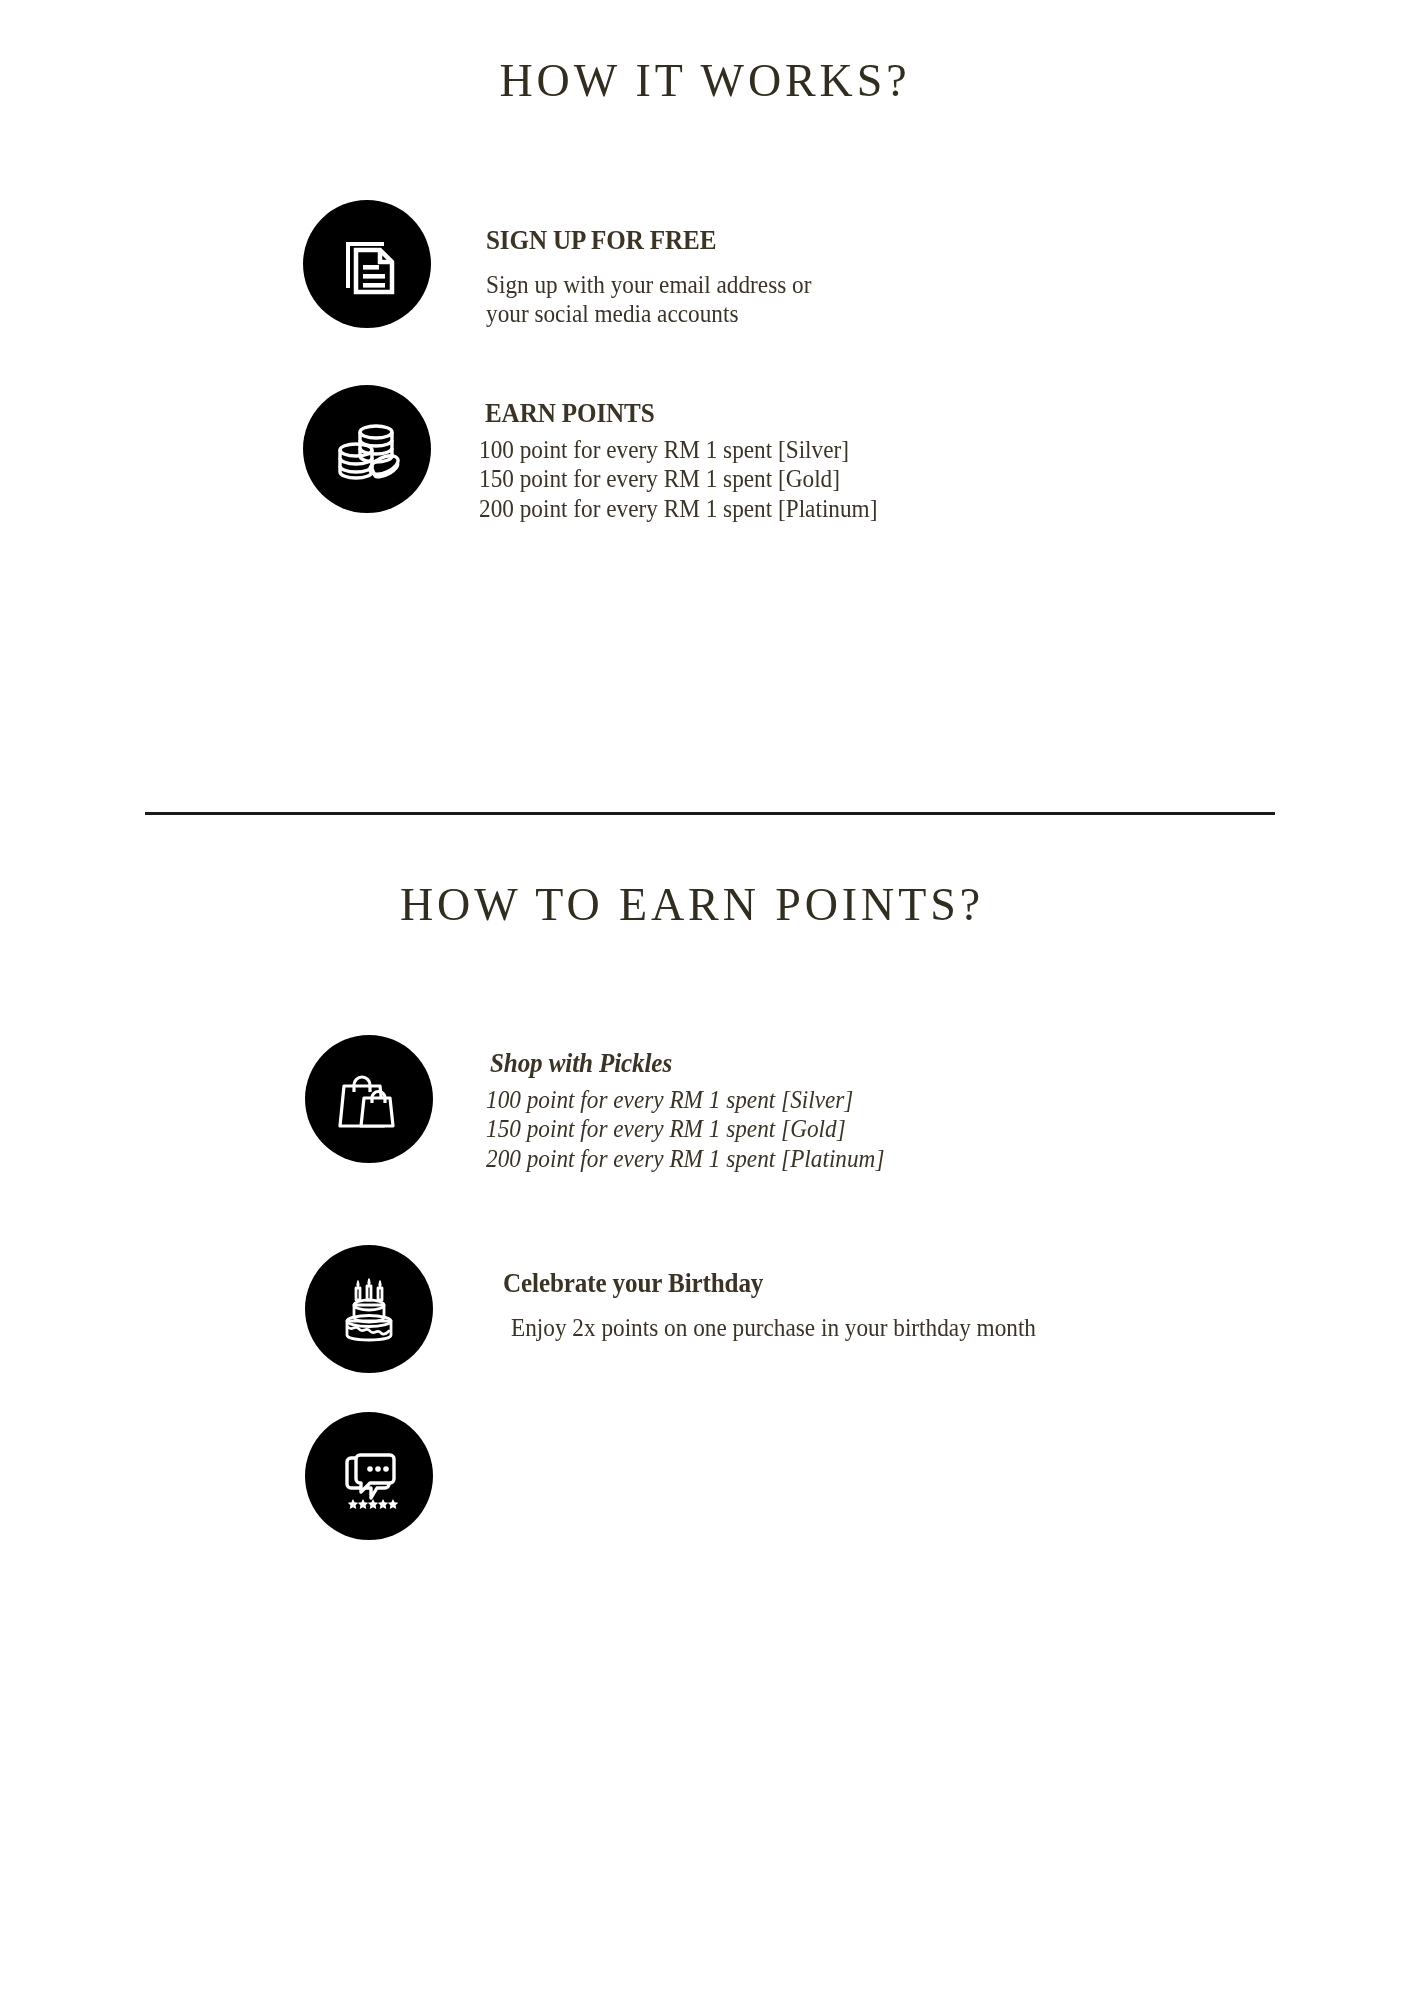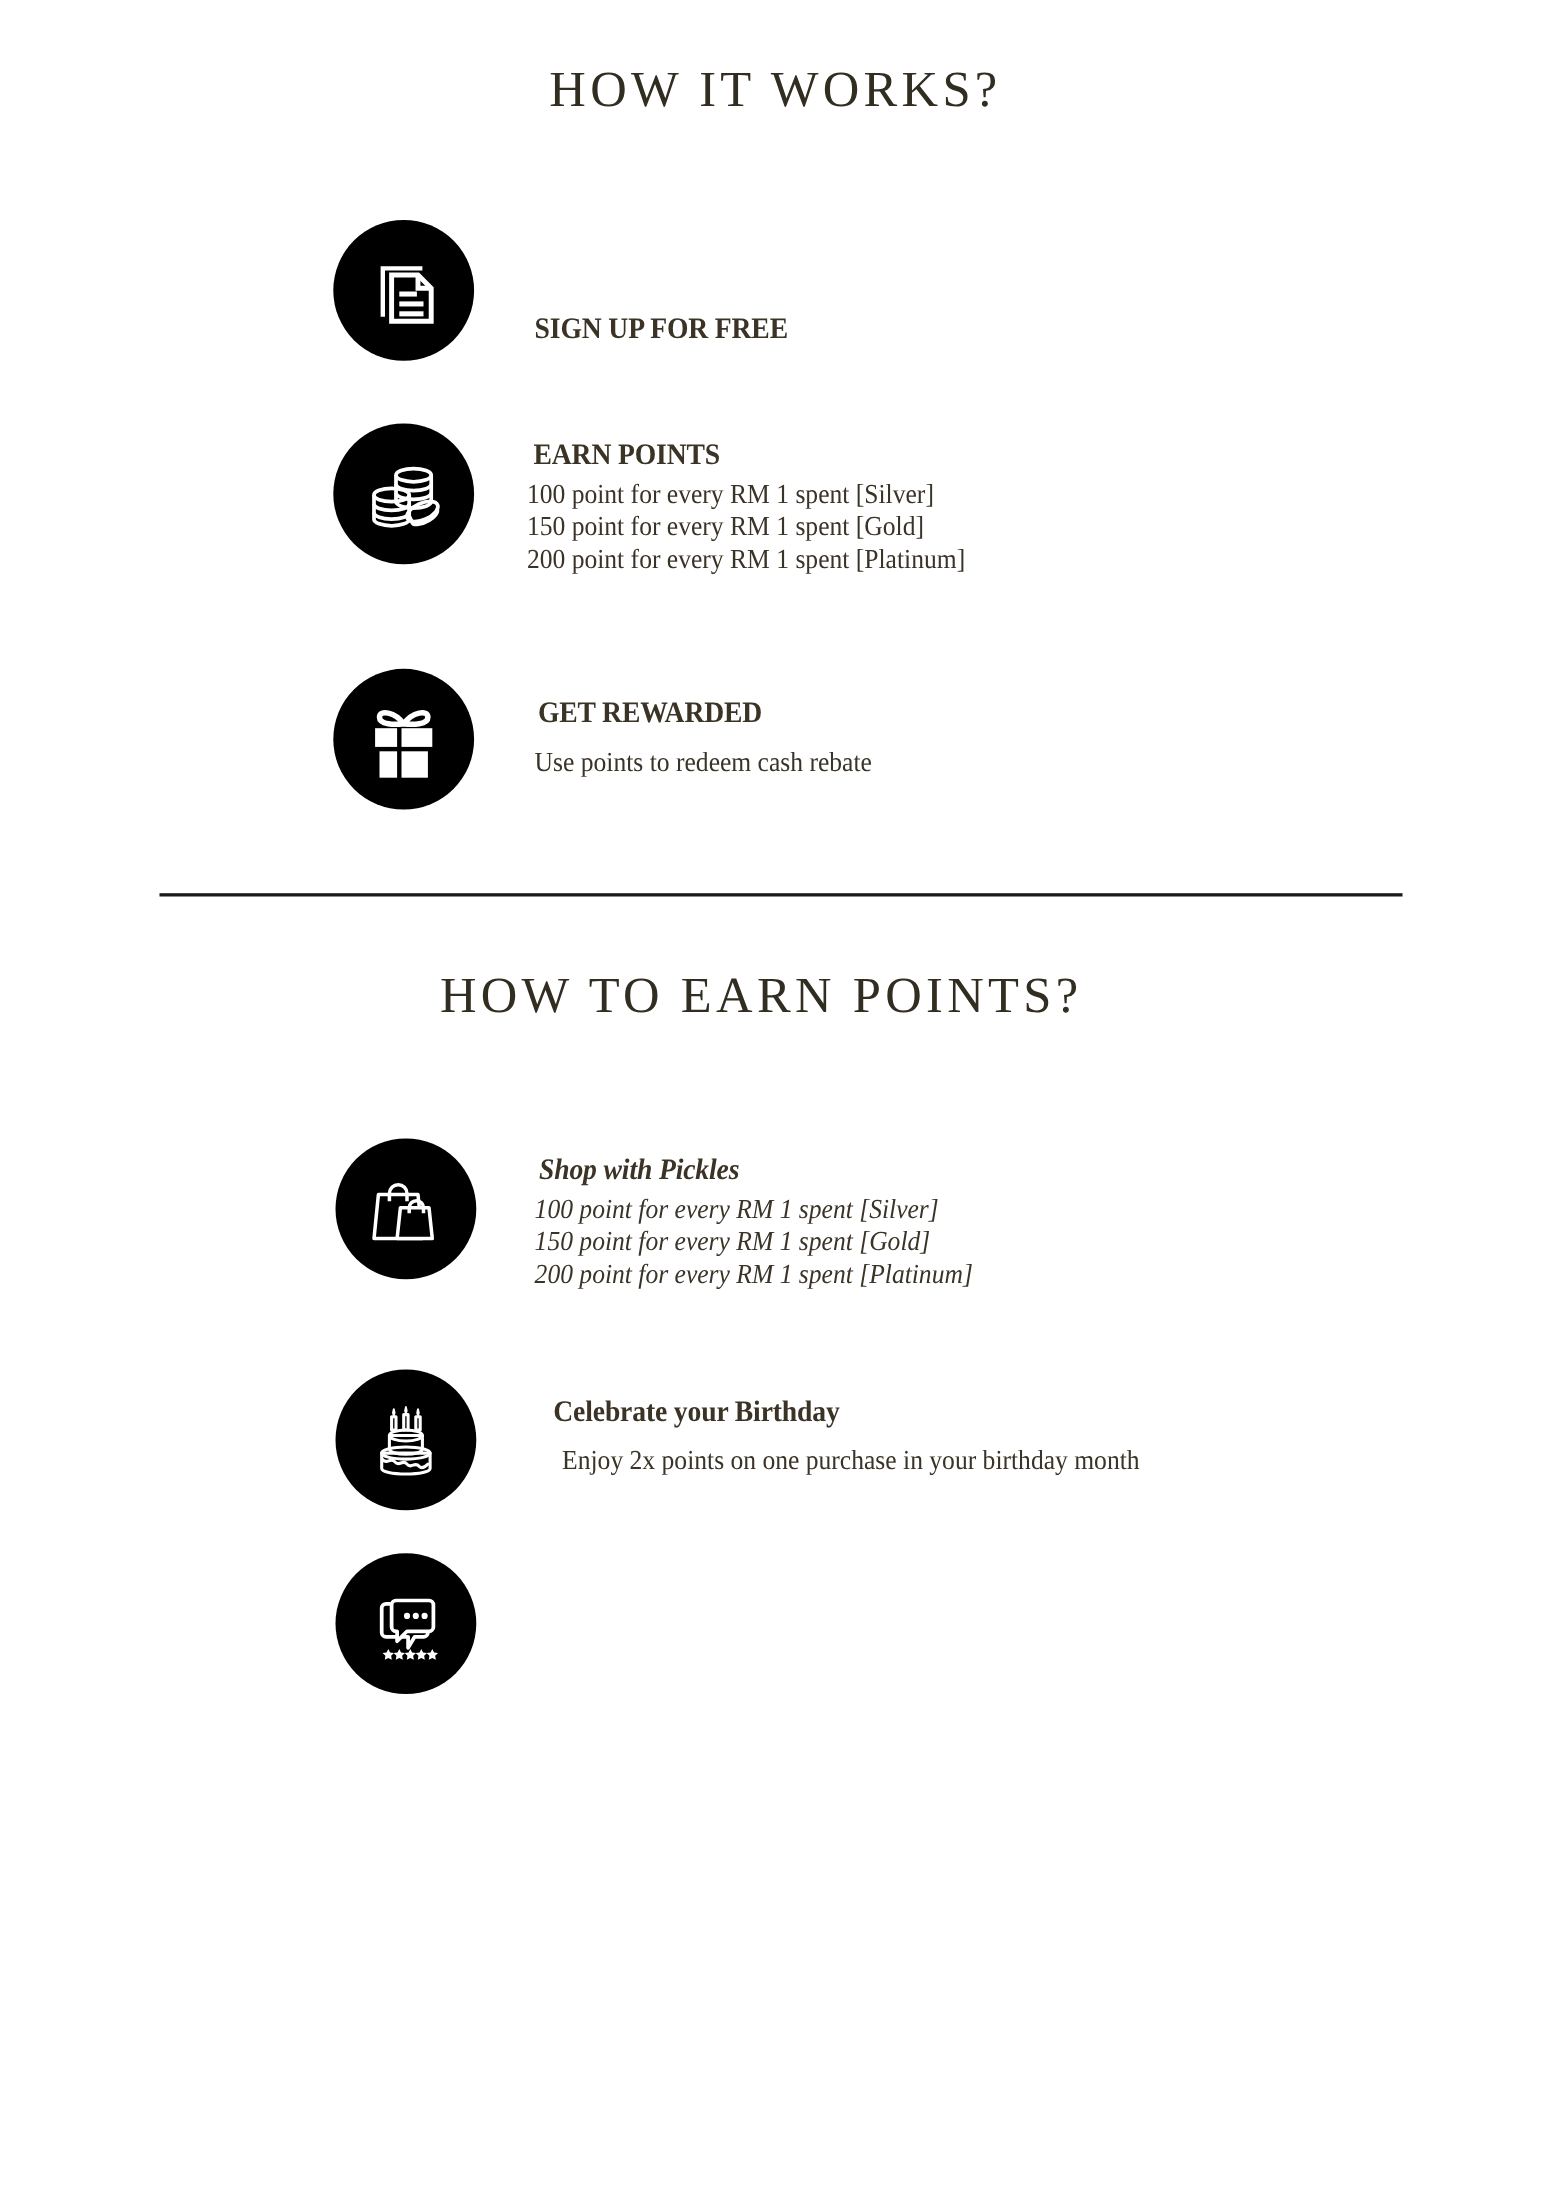--- a/index.html
+++ b/index.html
@@ -150,20 +150,24 @@
         <path d="M26 23 h24 l12 12 v30 h-36 z" fill="none" stroke="#ffffff" stroke-width="4.5" stroke-linejoin="miter"></path>
         <path d="M50 23 v12 h12" fill="none" stroke="#ffffff" stroke-width="4.5"></path>
 
         <rect x="33" y="38" width="16" height="4.6" fill="#ffffff"></rect>
         <rect x="33" y="47" width="22" height="4.6" fill="#ffffff"></rect>
         <rect x="33" y="56" width="22" height="4.6" fill="#ffffff"></rect>
       </svg>
     </div>
     <div class="item-text">
       <div class="item-heading">SIGN UP FOR FREE</div>
+      <ul class="lines">
+        <li class="item-line">Sign up with your email address or</li>
+        <li class="item-line">your social media accounts</li>
+      </ul>
     </div>
   </div>
 
   <div class="item" id="item-earn-points">
     <div class="icon-circle">
       <svg width="78" height="78" viewBox="0 0 78 78" aria-hidden="true">
         <g fill="none" stroke="#ffffff" stroke-width="3.4">
 
           <ellipse cx="48" cy="22" rx="16" ry="6"></ellipse>
           <path d="M32 22 v8 c0 3.3 7.2 6 16 6 s16-2.7 16-6 v-8"></path>
@@ -183,41 +187,20 @@
     <div class="item-text">
       <div class="item-heading">EARN POINTS</div>
       <ul class="lines">
         <li class="item-line">100 point for every RM 1 spent  [Silver]</li>
         <li class="item-line">150 point for every RM 1 spent  [Gold]</li>
         <li class="item-line">200 point for every RM 1 spent  [Platinum]</li>
       </ul>
     </div>
   </div>
 
-  <div class="item" id="item-get-rewarded">
-    <div class="icon-circle">
-      <svg width="76" height="76" viewBox="0 0 76 76" aria-hidden="true">
-
-        <path d="M38 24 C30 13 16 11 16 18 C16 25 30 25 38 24 Z" fill="none" stroke="#ffffff" stroke-width="5" stroke-linejoin="round"></path>
-        <path d="M38 24 C46 13 60 11 60 18 C60 25 46 25 38 24 Z" fill="none" stroke="#ffffff" stroke-width="5" stroke-linejoin="round"></path>
-
-        <rect x="12" y="28" width="20" height="17" fill="#ffffff"></rect>
-        <rect x="36" y="28" width="28" height="17" fill="#ffffff"></rect>
-
-        <rect x="16" y="49" width="16" height="24" fill="#ffffff"></rect>
-        <rect x="36" y="49" width="24" height="24" fill="#ffffff"></rect>
-      </svg>
-    </div>
-    <div class="item-text">
-      <div class="item-heading">GET REWARDED</div>
-      <ul class="lines">
-        <li class="item-line">Use points to redeem cash rebate</li>
-      </ul>
-    </div>
-  </div>
 
   <div class="divider"></div>
 
   <div class="section-title" id="title-how-to-earn">HOW TO EARN POINTS?</div>
 
   <div class="item" id="item-shop">
     <div class="icon-circle">
       <svg width="78" height="78" viewBox="0 0 78 78" aria-hidden="true">
         <g fill="none" stroke="#ffffff" stroke-width="3.2" stroke-linejoin="round">
 

